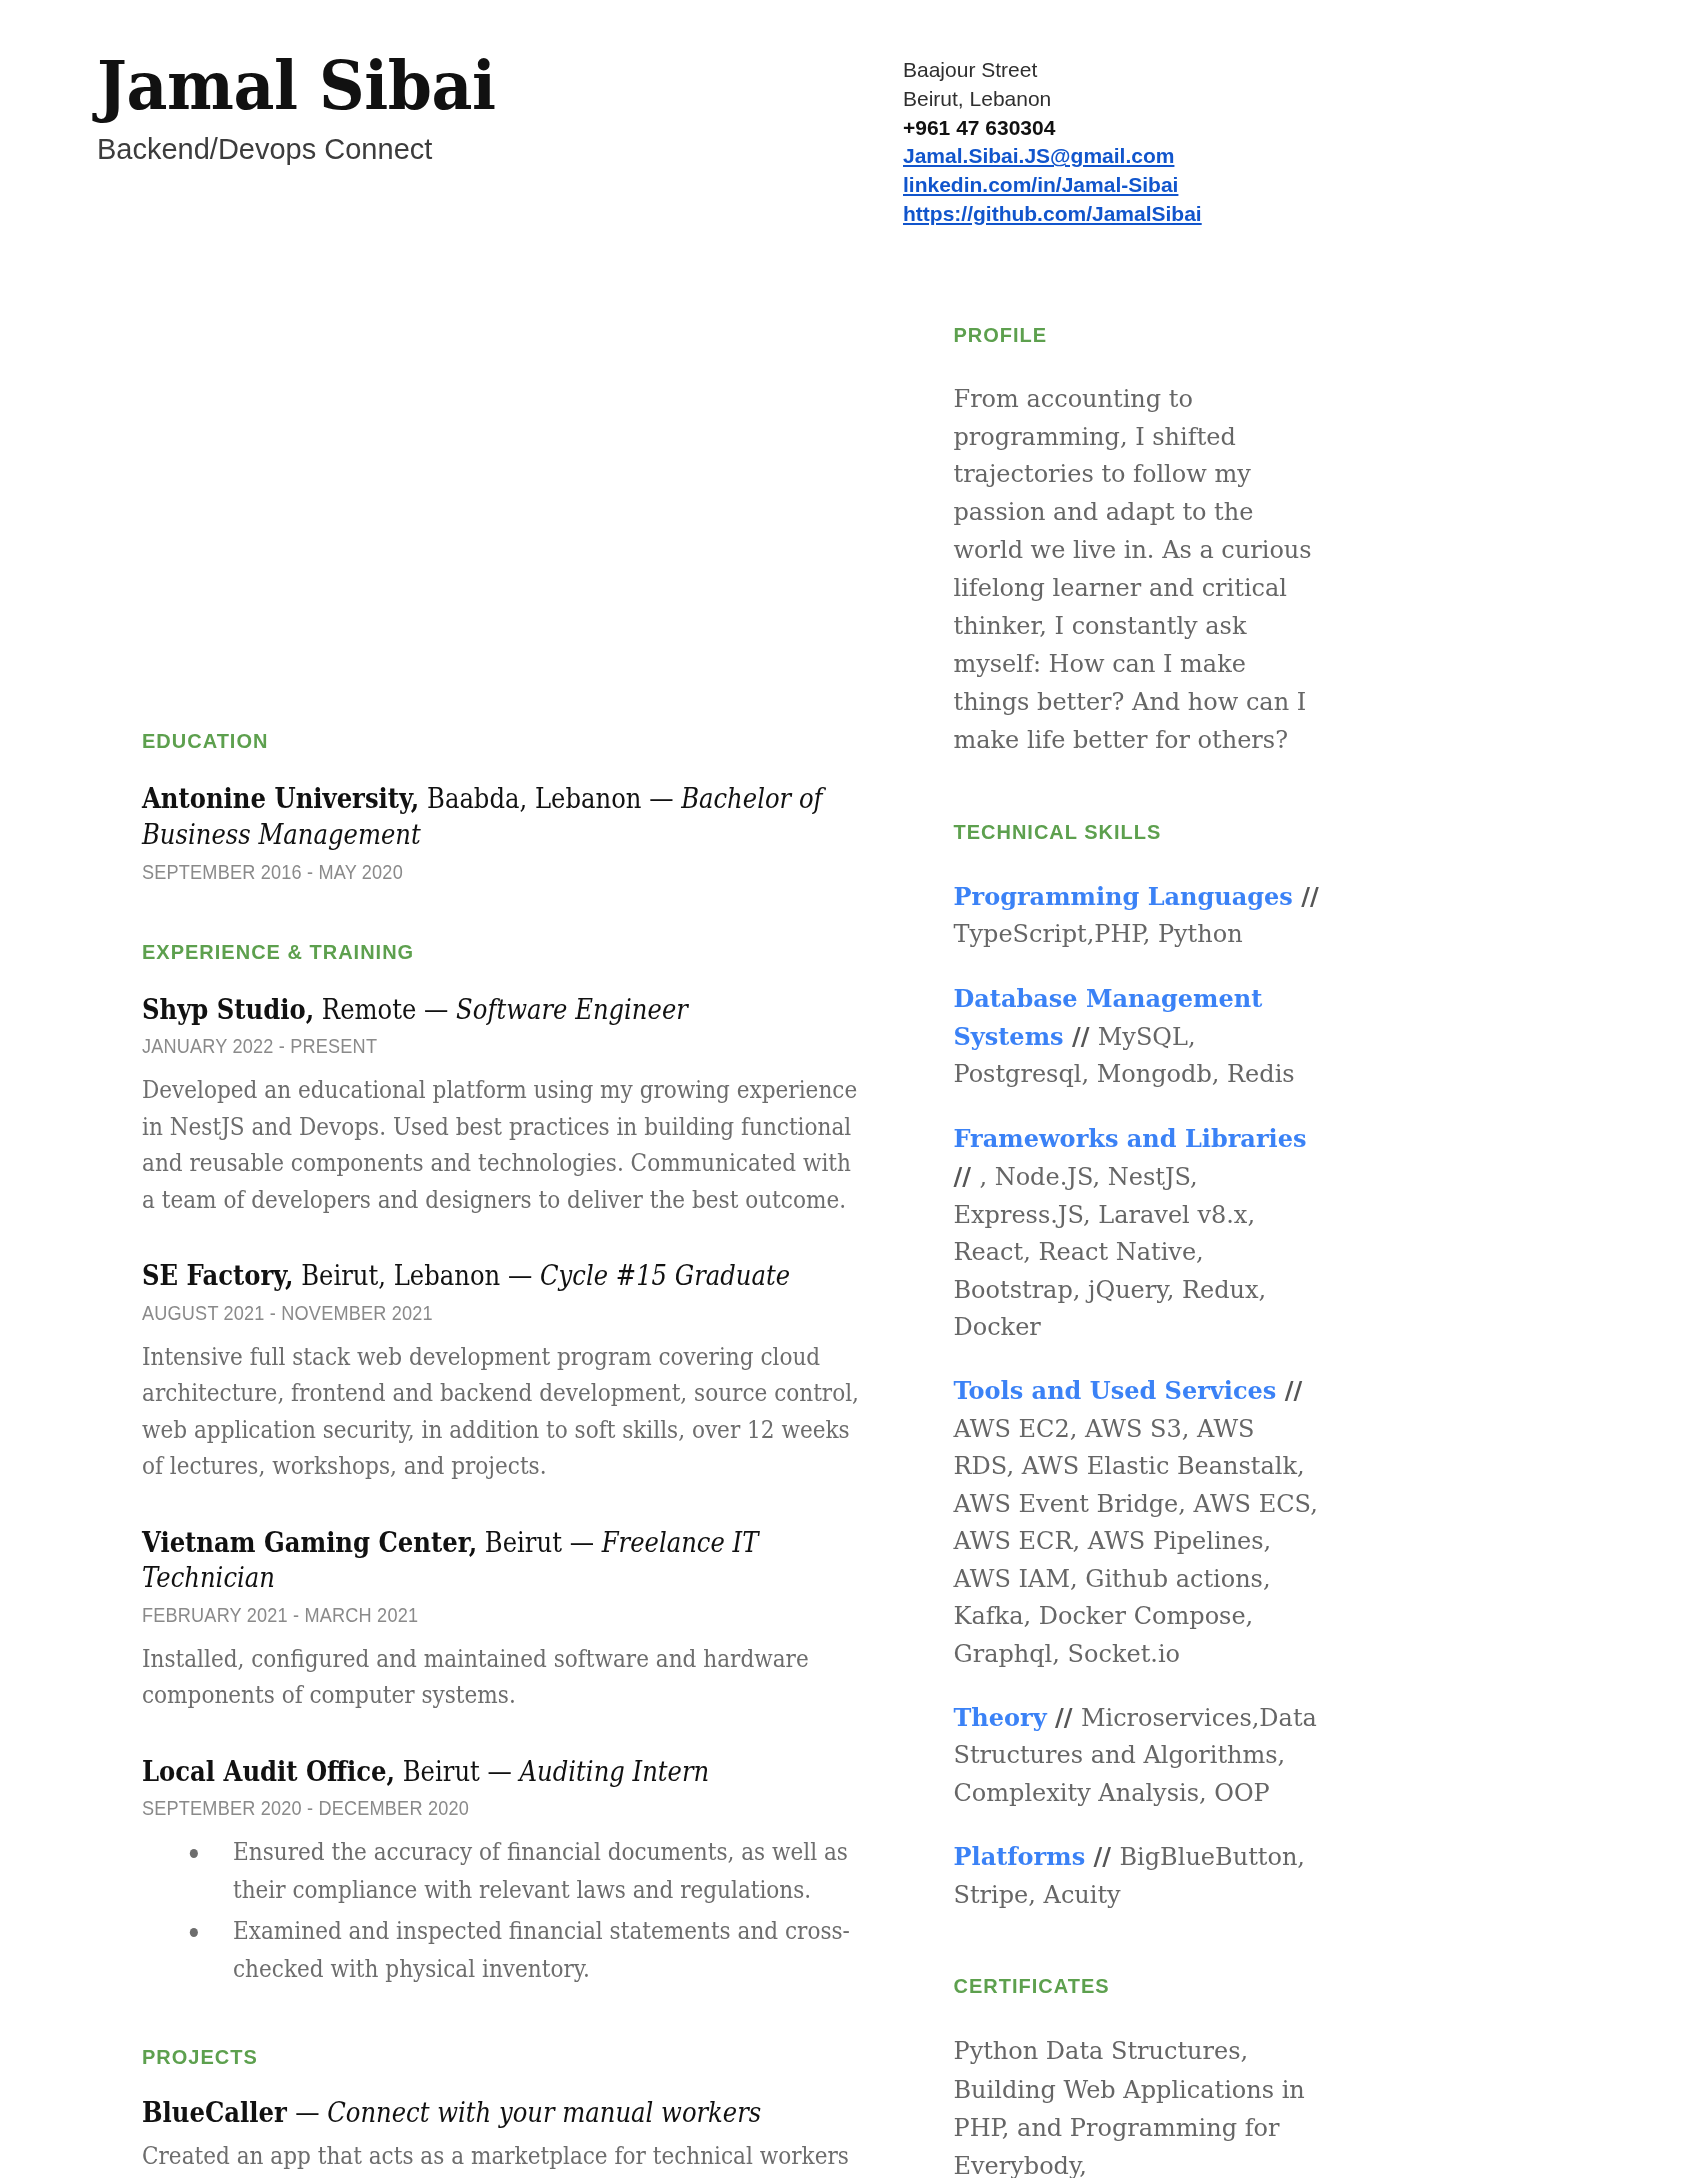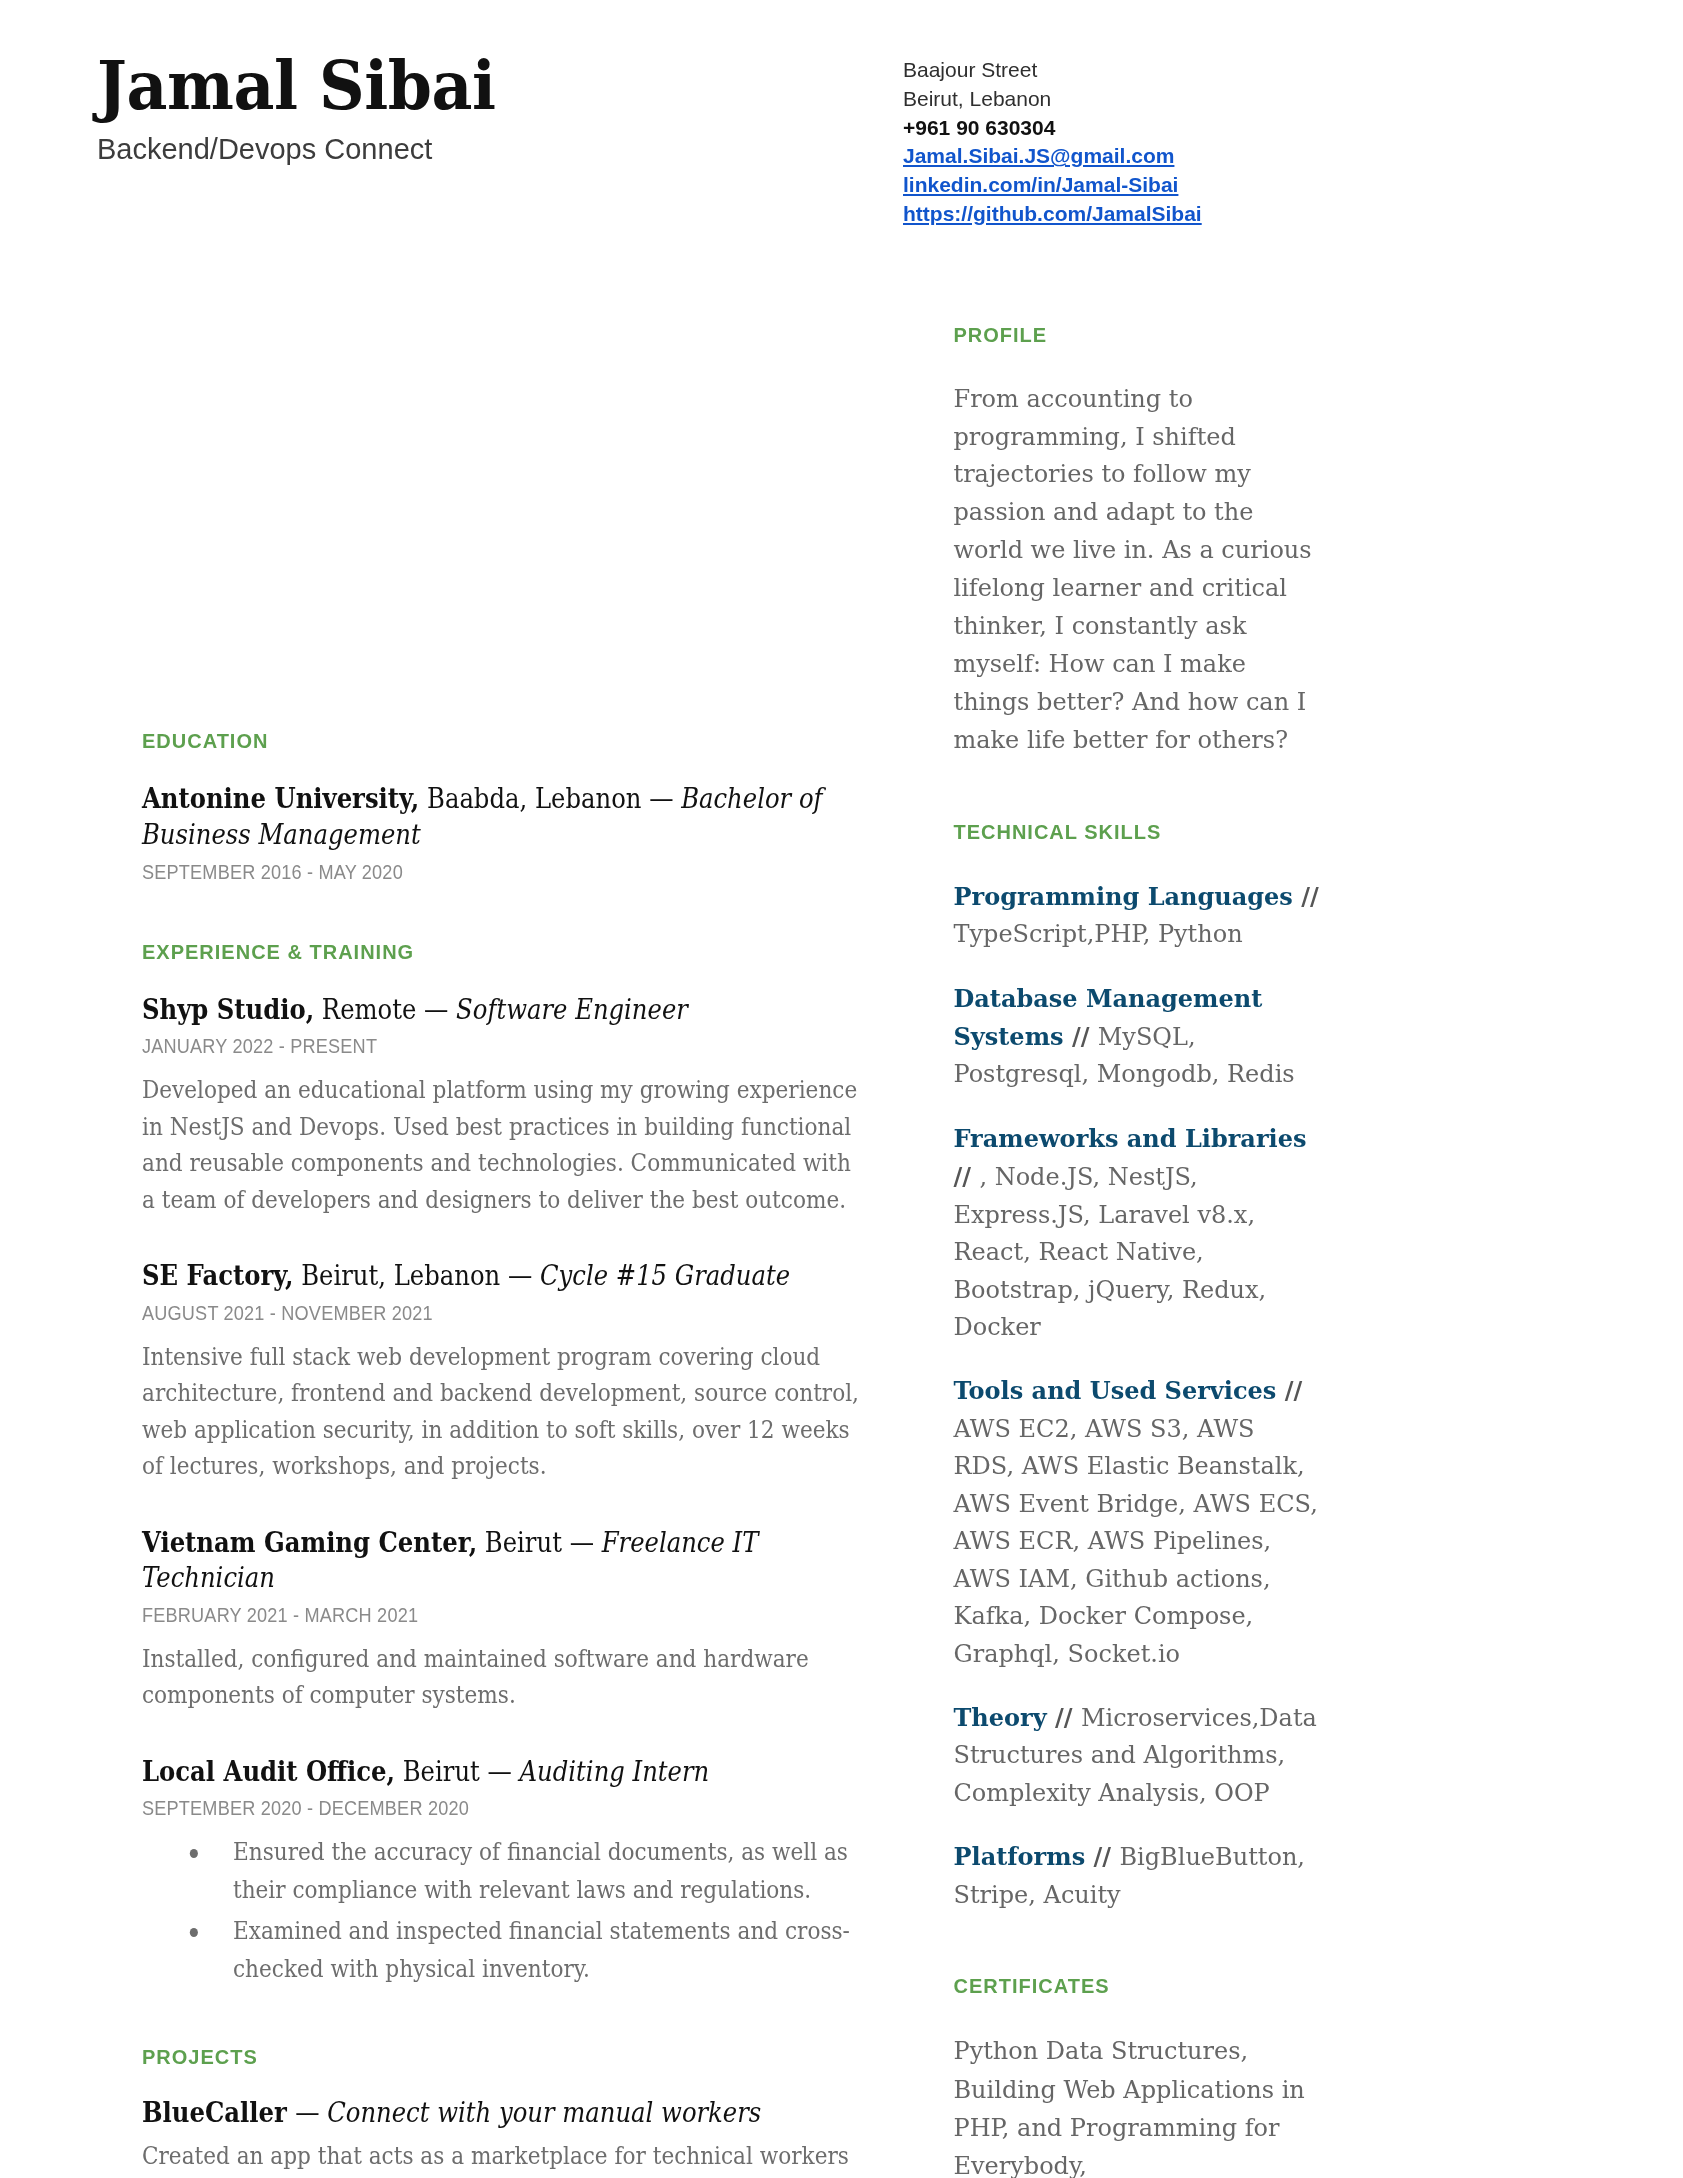--- a/index.html
+++ b/index.html
@@ -169,21 +169,21 @@
   }
 
   .skill {
     font-family: "DejaVu Serif", "Liberation Serif", serif;
     font-size: 24px;
     line-height: 1.56;
     color: #666666;
     margin: 0 0 26px 0;
   }
   .skill:last-child { margin-bottom: 0; }
-  .skill .label { font-weight: 700; color: #0c4a6e; }
+  .skill .label { font-weight: 700; color: #3b82f6; }
   .skill .sep { font-weight: 700; color: #565656; }
 
   .cert-text {
     font-family: "DejaVu Serif", "Liberation Serif", serif;
     font-size: 24px;
     line-height: 1.6;
     color: #666666;
     margin: 0;
     white-space: pre-line;
   }
@@ -207,21 +207,21 @@
 
   <div class="header">
     <div class="header-left">
       <h1 class="name">Jamal Sibai</h1>
       <div class="job-title">Backend/Devops Connect</div>
     </div>
 
     <div class="contact">
       <div>Baajour Street</div>
       <div>Beirut, Lebanon</div>
-      <div class="phone">+961 90 630304</div>
+      <div class="phone">+961 47 630304</div>
       <a class="link">Jamal.Sibai.JS@gmail.com</a>
       <a class="link">linkedin.com/in/Jamal-Sibai</a>
       <a class="link">https://github.com/JamalSibai</a>
     </div>
   </div>
 
   <div class="columns">
 
     <div class="col-left">
 

